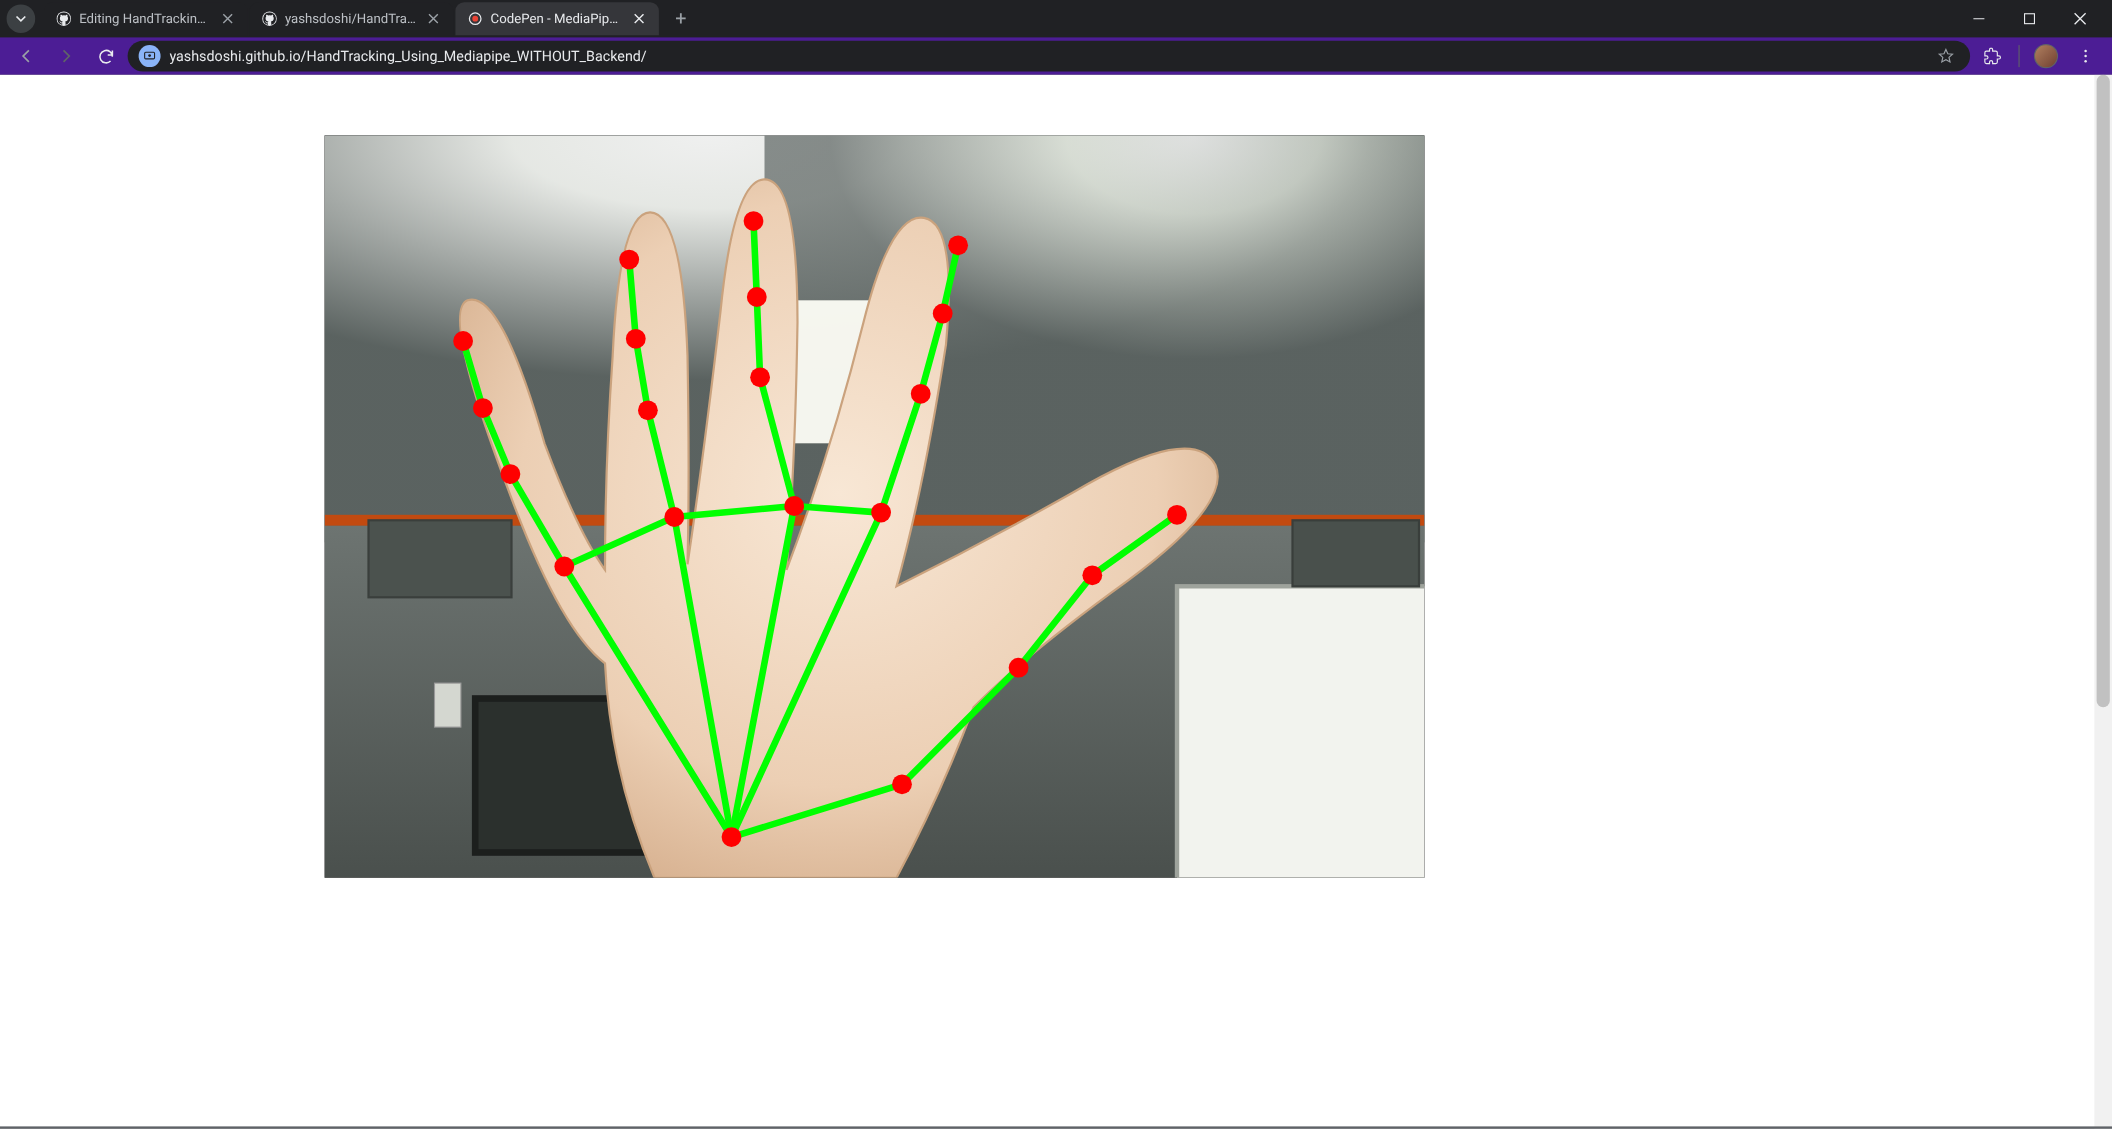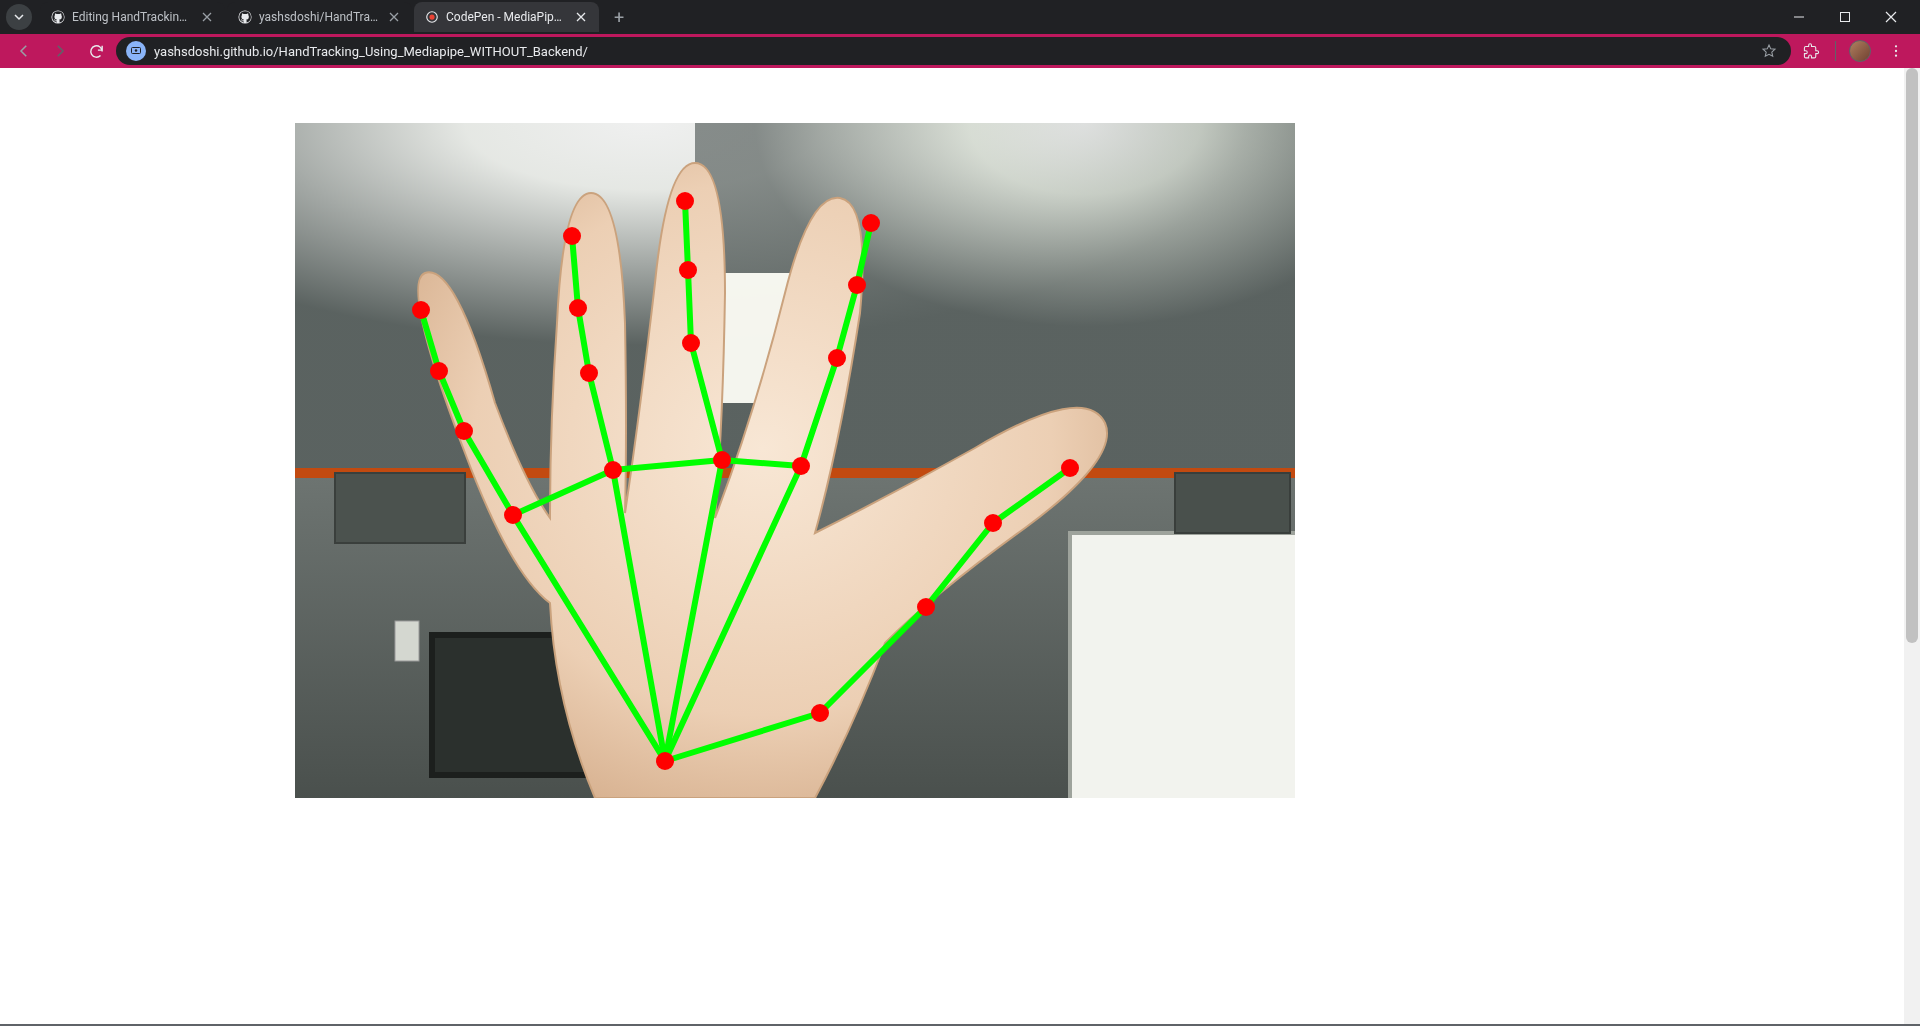--- a/index.html
+++ b/index.html
@@ -47,21 +47,21 @@
     .tab-close { width: 16px; height: 16px; flex: 0 0 16px; color:#9aa0a6; display:flex; align-items:center; justify-content:center; border-radius:8px; }
     .new-tab {
       width: 28px; height: 28px; display:flex; align-items:center; justify-content:center;
       color:#9aa0a6; font-size:18px; border-radius:14px; margin-left:4px;
     }
     .win-controls { margin-left: auto; display:flex; }
     .win-btn { width: 46px; height: 34px; display:flex; align-items:center; justify-content:center; color:#e8eaed; }
     
     .toolbar {
       height: 34px;
-      background: #be185d;
+      background: #4c1d95;
       display: flex;
       align-items: center;
       padding: 0 8px;
       gap: 4px;
     }
     .nav-btn {
       width: 32px; height: 28px; display:flex; align-items:center; justify-content:center;
       color:#9aa0a6; border-radius:14px;
     }
     .addr {

